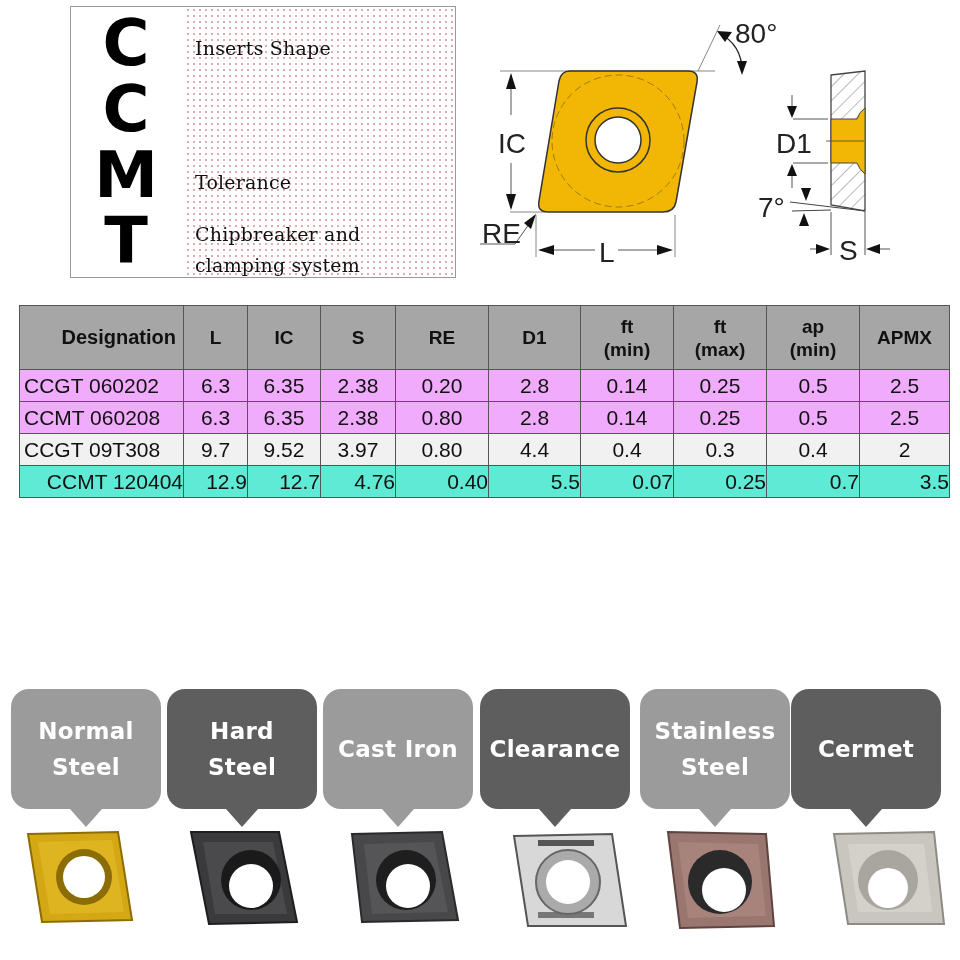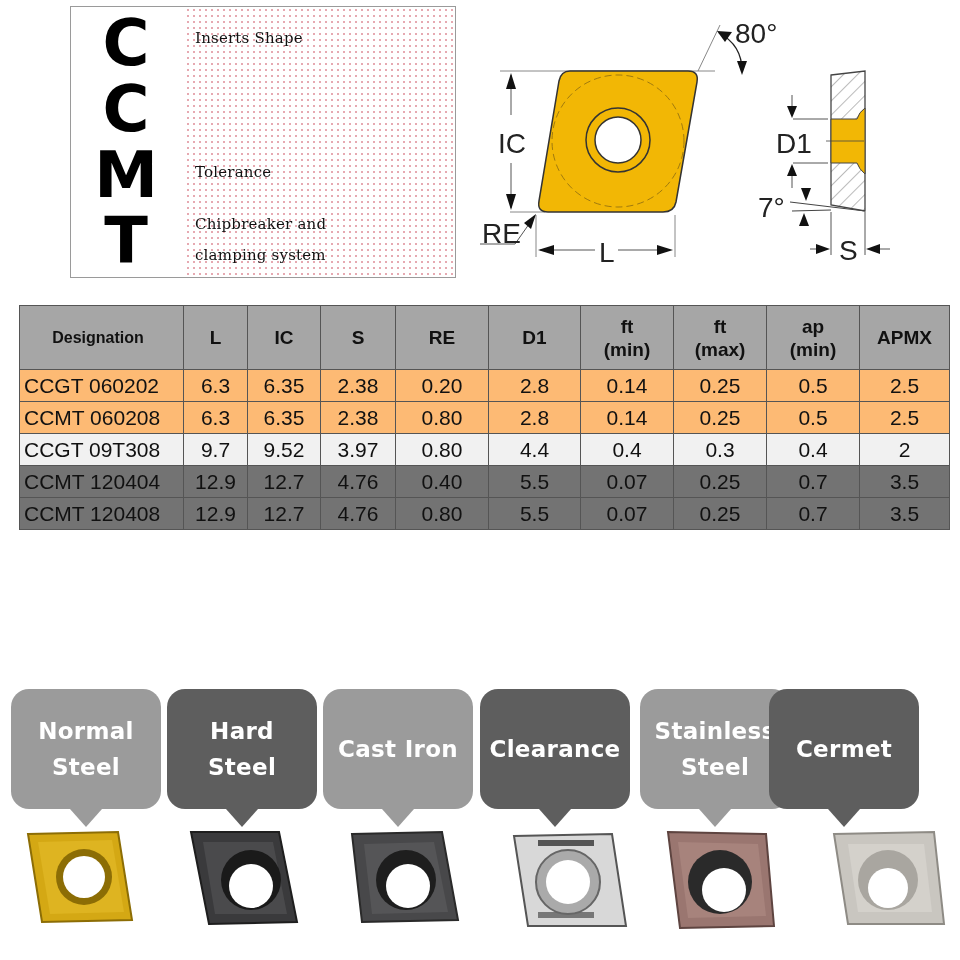--- a/index.html
+++ b/index.html
@@ -6,37 +6,37 @@
   body { width:960px; height:960px; position:relative; overflow:hidden; font-family:"Liberation Sans", sans-serif; color:#000; }
 
   
   .legend-box { position:absolute; left:70px; top:6px; width:386px; height:272px; border:1px solid #9a9a9a; background:#fff; box-sizing:border-box; }
   .legend-letters { position:absolute; left:0; top:0; width:110px; height:100%; }
   .legend-letter { position:absolute; left:0; width:110px; text-align:center; font-family:"DejaVu Sans", sans-serif; font-weight:bold; font-size:64px; line-height:64px; color:#000; }
   .legend-dots { position:absolute; left:114px; top:0; right:0; bottom:0;
     background-color:#fff;
     background-image: radial-gradient(circle, #e6a9b1 0.9px, transparent 1.2px);
     background-size:6px 6px; }
-  .legend-desc { position:absolute; left:124px; font-family:"DejaVu Serif", serif; font-size:15px; line-height:31px; color:#111; letter-spacing:0.2px; }
+  .legend-desc { position:absolute; left:124px; font-family:"DejaVu Serif", serif; font-size:19px; line-height:31px; color:#111; letter-spacing:0.2px;margin-top:10px; }
 
   
   .diagram { position:absolute; }
   .diagram svg { display:block; }
   .dim-label { position:absolute; font-family:"Liberation Sans", sans-serif; font-size:28px; color:#222; }
 
   
   .spec-table { position:absolute; left:19px; top:305px; border-collapse:collapse; font-family:"Liberation Sans", sans-serif; }
   .spec-table th, .spec-table td { border:1px solid #555; padding:0; text-align:center; }
   .spec-table th { background:#a6a6a6; font-weight:bold; font-size:19px; height:63px; line-height:23px; color:#111; }
-  .spec-table th.designation-col { text-align:center; padding-right:7px; font-size:16px; }
+  .spec-table th.designation-col { text-align:right; padding-right:7px; font-size:20px; }
   .spec-table td { font-size:21px; height:31px; color:#111; }
   .spec-table td.designation-cell { text-align:left; padding-left:4px; }
-  .spec-table tr.group-a td { background:#fdba74; }
+  .spec-table tr.group-a td { background:#f0abfc; }
   .spec-table tr.group-b td { background:#f1f1f1; }
-  .spec-table tr.group-c td { background:#737373; }
+  .spec-table tr.group-c td { background:#5eead4;text-align:right; }
 
   
   .bubble { position:absolute; top:689px; width:150px; height:120px; border-radius:18px; color:#fff; font-family:"DejaVu Sans", sans-serif; font-weight:bold; font-size:23px; line-height:36px; display:flex; align-items:center; justify-content:center; text-align:center; }
   .bubble::after { content:""; position:absolute; left:50%; bottom:-18px; margin-left:-16px; width:0; height:0; border-left:16px solid transparent; border-right:16px solid transparent; border-top:18px solid var(--bc); }
   .bubble.light { background:#9b9b9b; --bc:#9b9b9b; }
   .bubble.dark { background:#5e5e5e; --bc:#5e5e5e; }
   .bubble span { white-space:pre-line; letter-spacing:0.3px; }
 
   .insert { position:absolute; top:830px; }
 </style>
@@ -201,32 +201,20 @@
         <td>12.9</td>
         <td>12.7</td>
         <td>4.76</td>
         <td>0.40</td>
         <td>5.5</td>
         <td>0.07</td>
         <td>0.25</td>
         <td>0.7</td>
         <td>3.5</td>
       </tr>
-      <tr class="group-c">
-        <td class="designation-cell">CCMT 120408</td>
-        <td>12.9</td>
-        <td>12.7</td>
-        <td>4.76</td>
-        <td>0.80</td>
-        <td>5.5</td>
-        <td>0.07</td>
-        <td>0.25</td>
-        <td>0.7</td>
-        <td>3.5</td>
-      </tr>
     </tbody>
 </table>
 
 <div class="bubble light" style="left:11px">
     <span>Normal
 Steel</span>
   </div>
 <div class="bubble dark" style="left:167px">
     <span>Hard
 Steel</span>
@@ -234,21 +222,21 @@
 <div class="bubble light" style="left:323px">
     <span>Cast Iron</span>
   </div>
 <div class="bubble dark" style="left:480px">
     <span>Clearance</span>
   </div>
 <div class="bubble light" style="left:640px">
     <span>Stainless
 Steel</span>
   </div>
-<div class="bubble dark" style="left:769px">
+<div class="bubble dark" style="left:791px">
     <span>Cermet</span>
   </div>
 
 <div class="insert" style="left:20px">
   <svg width="120" height="100" viewBox="0 0 120 100">
     <polygon points="8,4 98,2 112,90 22,92" fill="#d4a814" stroke="#8c6d05" stroke-width="2"></polygon>
     <polygon points="18,12 92,10 104,82 30,84" fill="#e5bd2a" opacity="0.6"></polygon>
     <circle cx="64" cy="47" r="28" fill="#8c6d05"></circle>
     <circle cx="64" cy="47" r="21" fill="#ffffff"></circle>
   </svg>

